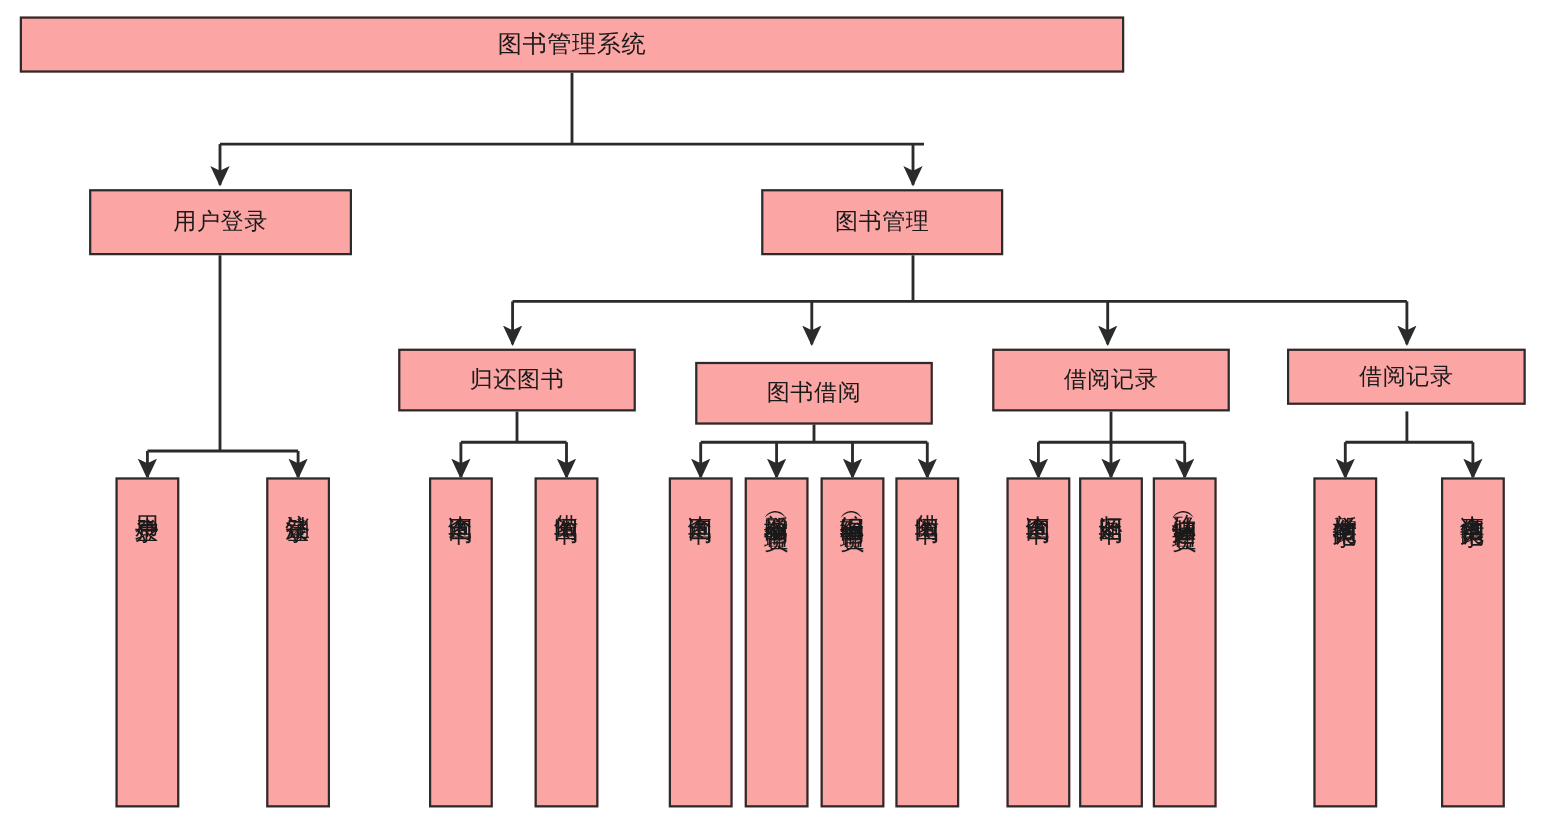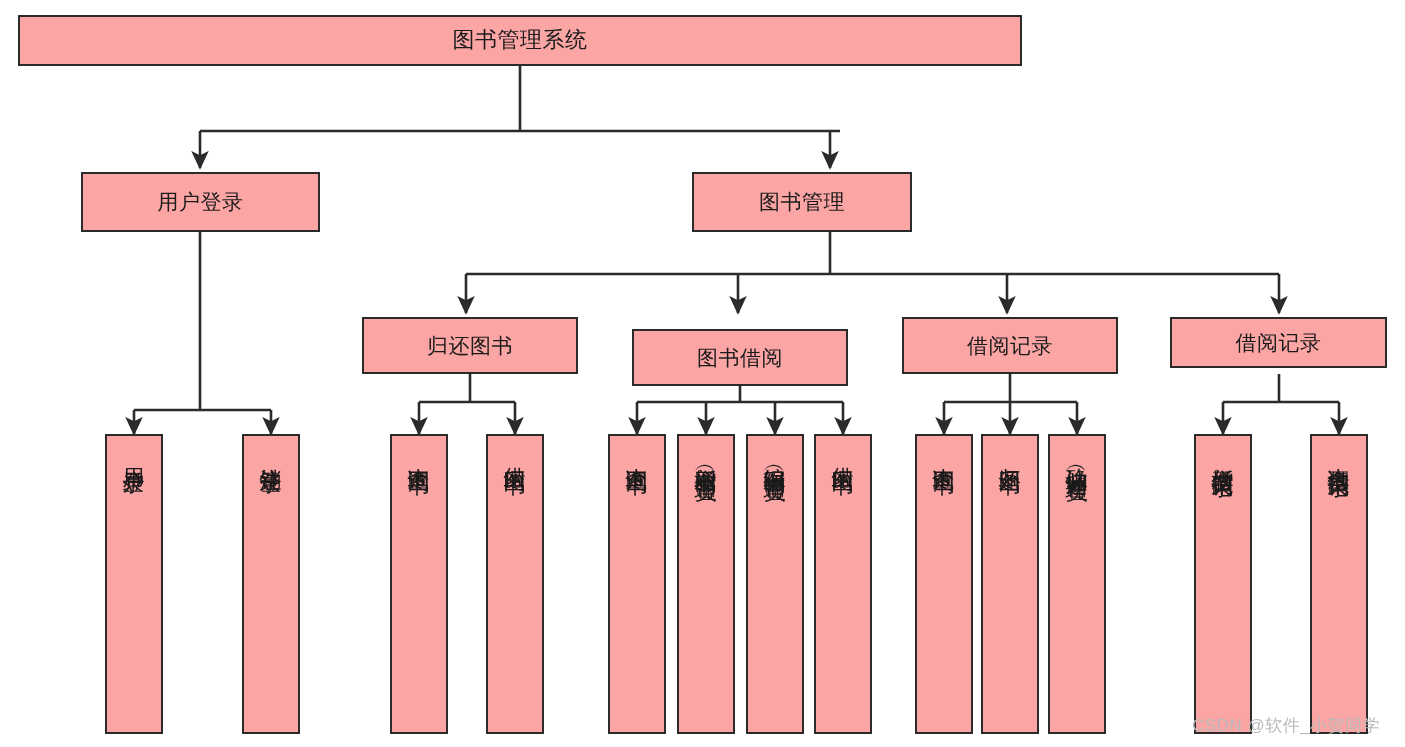--- a/index.html
+++ b/index.html
@@ -188,15 +188,14 @@
     <span class="label">确认归还（管理员）</span>
   </div>
 
   <div class="node v" style="left:1194px; top:434px; width:58px; height:300px;">
     <span class="label">新增借阅记录</span>
   </div>
   <div class="node v" style="left:1310px; top:434px; width:58px; height:300px;">
     <span class="label">查询借阅记录</span>
   </div>
 
-  <div id="watermark">CSDN @软件_小贺同学</div>
 
 </div>
 
 </body></html>

